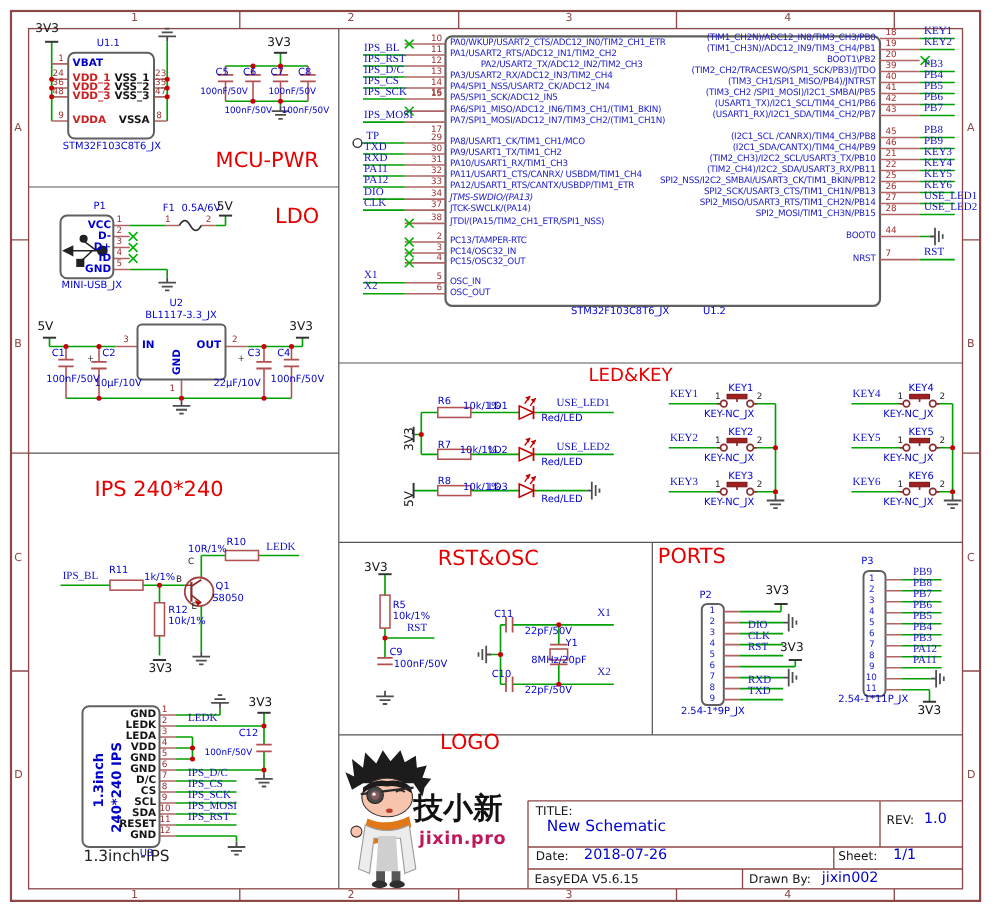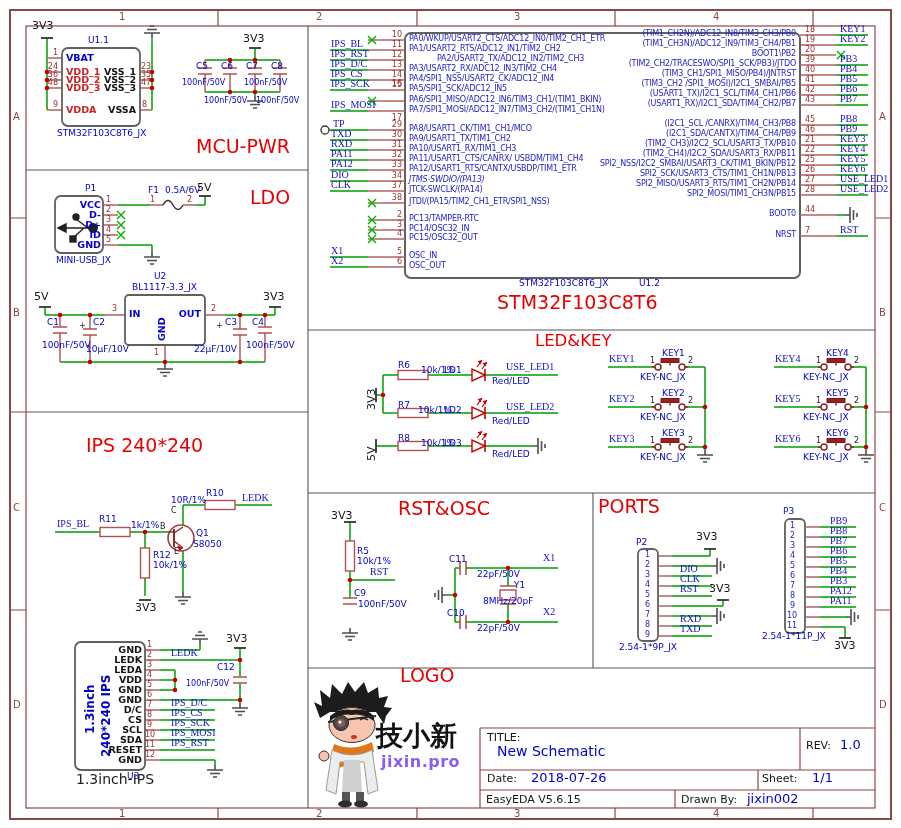--- a/index.html
+++ b/index.html
@@ -20,21 +20,21 @@
   .pnumb{font-size:8px;color:#2222c8;}
   .pblk{font-size:8px;color:#222;}
   .pblk9{font-size:14px;color:#222;}
   .pinblue{font-size:9.5px;color:#0000cc;font-weight:bold;}
   .pinred{font-size:9.5px;color:#cc2222;font-weight:bold;}
   .pinblk{font-size:9.5px;color:#151515;font-weight:bold;}
   .pwr{font-size:11px;color:#151515;}
   .rot{transform:rotate(-90deg);transform-origin:0 0;}
   .u3rot{font-size:12px;color:#0000cc;font-weight:bold;}
   .cn{font-size:27px;color:#111;font-weight:bold;}
-  .en{font-size:16px;color:#8b5cf6;font-weight:bold;letter-spacing:0.5px;}
+  .en{font-size:16px;color:#be185d;font-weight:bold;letter-spacing:0.5px;}
   .tbl{font-size:11px;color:#161616;}
   .tbv{font-size:13px;color:#0000cc;}
   .tbv14{font-size:14px;color:#0000cc;}
 </style>
 </head>
 <body>
 
 <div class="stage">
 
 <svg width="901" height="828" viewBox="0 0 901 828">
@@ -508,21 +508,20 @@
       <span class="tx net" style="left: 840px; top: 124px;">PB9</span>
       <span class="tx net" style="left: 840px; top: 134px;">KEY3</span>
       <span class="tx net" style="left: 840px; top: 144px;">KEY4</span>
       <span class="tx net" style="left: 840px; top: 154px;">KEY5</span>
       <span class="tx net" style="left: 840px; top: 164px;">KEY6</span>
       <span class="tx net" style="left: 840px; top: 174px;">USE_LED1</span>
       <span class="tx net" style="left: 840px; top: 184px;">USE_LED2</span>
       <span class="tx net" style="left: 840px; top: 225px;">RST</span>
       <span class="tx ref" style="left: 519px; top: 279px;">STM32F103C8T6_JX</span>
       <span class="tx ref" style="left: 639px; top: 279px;">U1.2</span>
-      <span class="tx t-red" style="left: 497px; top: 293px;">STM32F103C8T6</span>
       <span class="tx t-red-sm" style="left: 535px; top: 333px;">LED&amp;KEY</span>
       <span class="tx pwr rot" style="left: 366px; top: 410px;">3V3</span>
       <span class="tx pwr rot" style="left: 366px; top: 461px;">5V</span>
       <span class="tx ref" style="left: 398px; top: 361px;">R6</span>
       <span class="tx ref" style="left: 421px; top: 366px;">10k/1%</span>
       <span class="tx ref" style="left: 444px; top: 366px;">LD1</span>
       <span class="tx net" style="left: 506px; top: 362px;">USE_LED1</span>
       <span class="tx ref" style="left: 492px; top: 377px;">Red/LED</span>
       <span class="tx ref" style="left: 398px; top: 401px;">R7</span>
       <span class="tx ref" style="left: 418px; top: 406px;">10k/1%</span>

